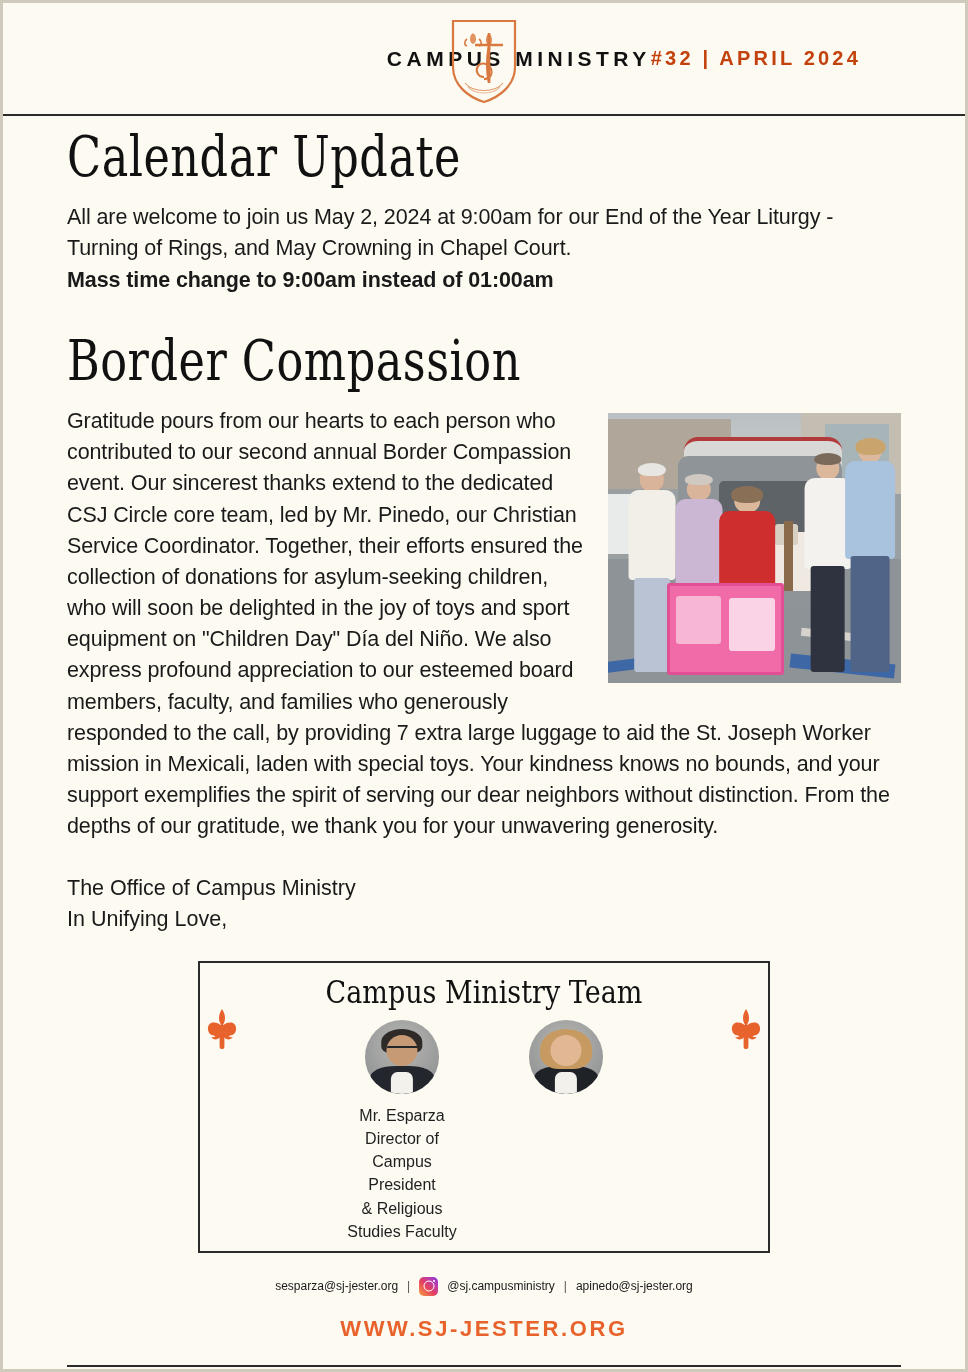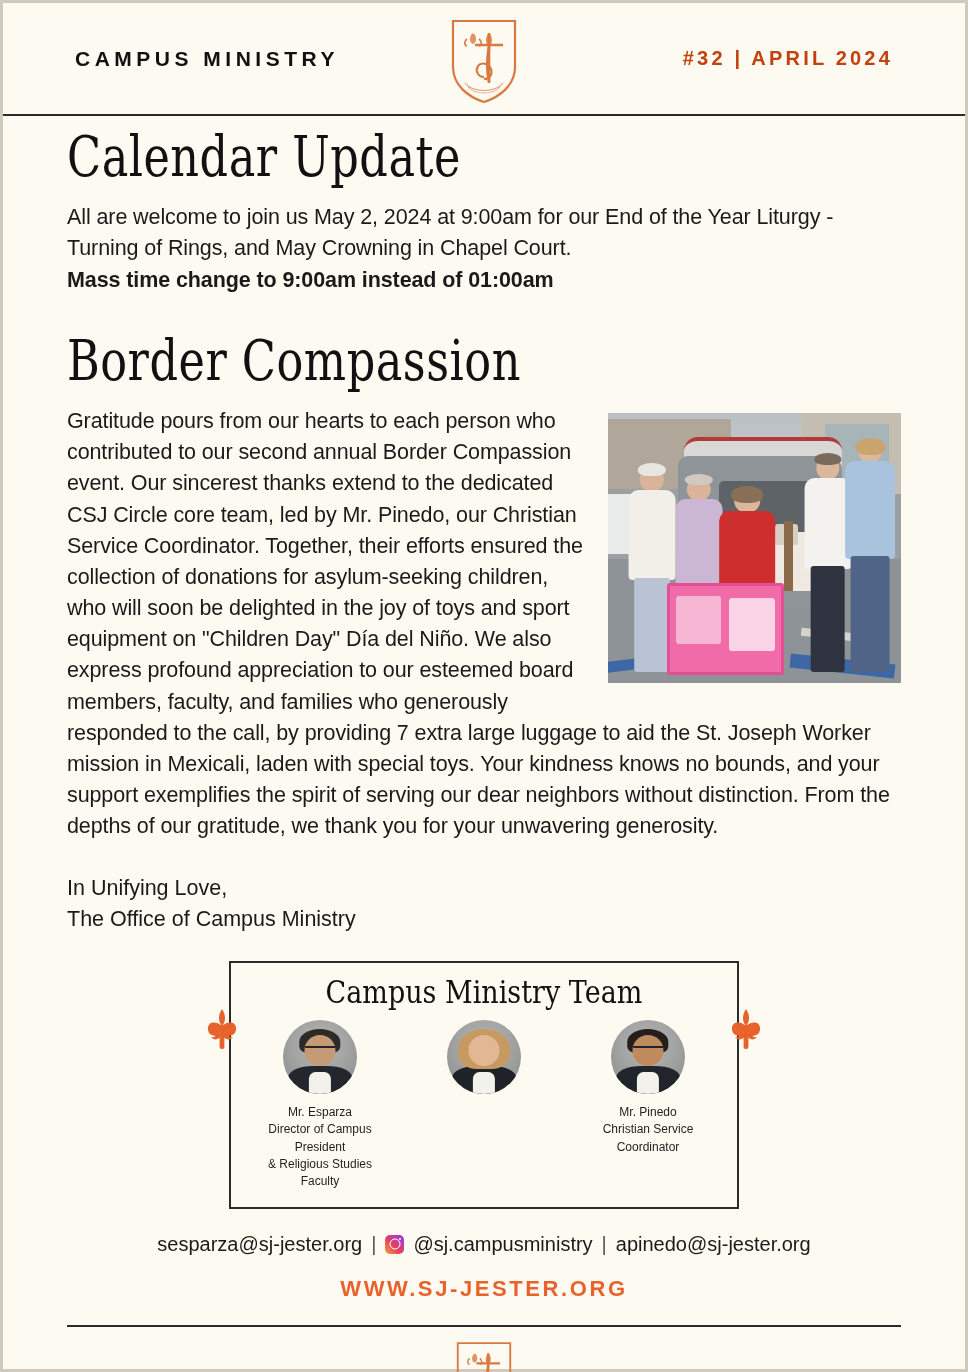--- a/index.html
+++ b/index.html
@@ -25,22 +25,22 @@
     border-bottom: 3px solid #cfcabc;
   }
 
   
   .masthead {
     position: relative;
     height: 113px;
     border-bottom: 2px solid #2b2b2b;
     display: flex;
     align-items: center;
-    justify-content: space-between;
-    padding: 0 72px;
+    justify-content: flex-end;
+    padding: 0 104px;
     box-sizing: border-box;
   }
   .masthead-title {
     font-size: 21px;
     font-weight: bold;
     letter-spacing: 4.5px;
     color: #111;
     font-family: "Liberation Sans", sans-serif;
   }
   .masthead-issue {
@@ -156,24 +156,24 @@
   .p4 .p-legs { top:51%; width:74%; height:49%; background:#2f3340; }
   .p5 { right:2%; width:17%; height:86%; }
   .p5 .p-head { top:0; width:46%; height:10%; background:#dcb99e; }
   .p5 .p-head:before { content:""; position:absolute; left:-16%; top:-10%; width:132%; height:74%; background:#c9a46d; border-radius:50% 50% 40% 40%; z-index:-1; }
   .p5 .p-body { top:9%; width:100%; height:42%; background:#a9c3de; }
   .p5 .p-legs { top:50%; width:78%; height:50%; background:#4f6486; }
 
   
   .team-area { position: relative; margin-top: 26px; }
   .team-box {
-    width: 510px;
+    width: 572px;
     margin: 0 auto;
     border: 2px solid #2b2b2b;
-    padding: 12px 14px 16px 14px;
+    padding: 12px 14px 8px 14px;
     box-sizing: border-box;
     background: #FCFAF1;
   }
   .team-title {
     text-align: center;
     font-family: "DejaVu Serif", serif;
     font-size: 27px;
     color: #111;
     margin: 2px 0 12px 0;
     transform: scaleY(1.15);
@@ -192,29 +192,29 @@
   .av-glasses { position:absolute; left:50%; top:36%; transform:translateX(-50%); width:40%; height:8%; border-top:2px solid #22252a; }
   .m1 .av-head { background:#c79a76; }
   .m1 .av-hair { background:#2e2a27; }
   .m1 .av-body { background:#23262d; }
   .m2 .av-head { background:#e2b894; }
   .m2 .av-hair { background:#c79a62; width:70%; height:54%; border-radius:50% 50% 36% 36%; }
   .m2 .av-body { background:#1f2328; }
   .m3 .av-head { background:#c08a5f; }
   .m3 .av-hair { background:#241f1c; }
   .m3 .av-body { background:#20242b; }
-  .member-caption { font-size: 12px; line-height: 1.45; color: #1f1f1f; }
+  .member-caption { font-size: 16px; line-height: 1.45; color: #1f1f1f; }
   .fleur-left { position: absolute; left: 138px; top: 46px; }
   .fleur-right { position: absolute; right: 138px; top: 46px; }
 
   
   .contact-row {
     margin-top: 24px;
     text-align: right;
-    font-size: 20px;
+    font-size: 12px;
     color: #1a1a1a;
     display: flex;
     align-items: center;
     justify-content: center;
     gap: 9px;
     flex-wrap: nowrap;
   }
   .sep { color: #555; }
   .ig-icon {
     display: inline-block; width: 19px; height: 19px; border-radius: 5px;
@@ -318,22 +318,22 @@
               <div class="p-body"></div>
               <div class="p-legs"></div>
             </div>
           <div class="ph-toybox"></div>
         </div>
       </div>
 
       <p class="body-text">Gratitude pours from our hearts to each person who contributed to our second annual Border Compassion event. Our sincerest thanks extend to the dedicated CSJ Circle core team, led by Mr. Pinedo, our Christian Service Coordinator. Together, their efforts ensured the collection of donations for asylum-seeking children, who will soon be delighted in the joy of toys and sport equipment on "Children Day" Día del Niño. We also express profound appreciation to our esteemed board members, faculty, and families who generously responded to the call, by providing 7 extra large luggage to aid the St. Joseph Worker mission in Mexicali, laden with special toys. Your kindness knows no bounds, and your support exemplifies the spirit of serving our dear neighbors without distinction. From the depths of our gratitude, we thank you for your unwavering generosity.</p>
 
       <div class="signoff">
+        <div>The Office of Campus Ministry</div>
         <div>In Unifying Love,</div>
-        <div>The Office of Campus Ministry</div>
       </div>
     </div>
 
     <div class="team-area">
 
       <div class="fleur-left">
         <svg width="34" height="46" viewBox="0 0 34 46" aria-hidden="true">
           <path d="M17 2 C13 8 13 14 17 19 C21 14 21 8 17 2 Z" fill="#E8622C"></path>
           <path d="M17 19 C10 13 2 15 3 23 C4 30 12 30 15 24 C13 29 9 31 6 30 C9 34 15 33 17 27 Z" fill="#E8622C"></path>
           <path d="M17 19 C24 13 32 15 31 23 C30 30 22 30 19 24 C21 29 25 31 28 30 C25 34 19 33 17 27 Z" fill="#E8622C"></path>
@@ -374,34 +374,20 @@
 
           <div class="member">
             <div class="avatar m2">
               <div class="av-body"></div>
               <div class="av-hair"></div>
               <div class="av-head"></div>
               <div class="av-shirt"></div>
             </div>
           </div>
 
-          <div class="member">
-            <div class="avatar m3">
-              <div class="av-body"></div>
-              <div class="av-hair"></div>
-              <div class="av-head"></div>
-              <div class="av-glasses"></div>
-              <div class="av-shirt"></div>
-            </div>
-            <div class="member-caption">
-              <div>Mr. Pinedo</div>
-              <div>Christian Service</div>
-              <div>Coordinator</div>
-            </div>
-          </div>
 
         </div>
       </div>
     </div>
 
     <div class="contact-row">
       <span>sesparza@sj-jester.org</span>
       <span class="sep">|</span>
       <span class="ig-icon"></span>
       <span>@sj.campusministry</span>

